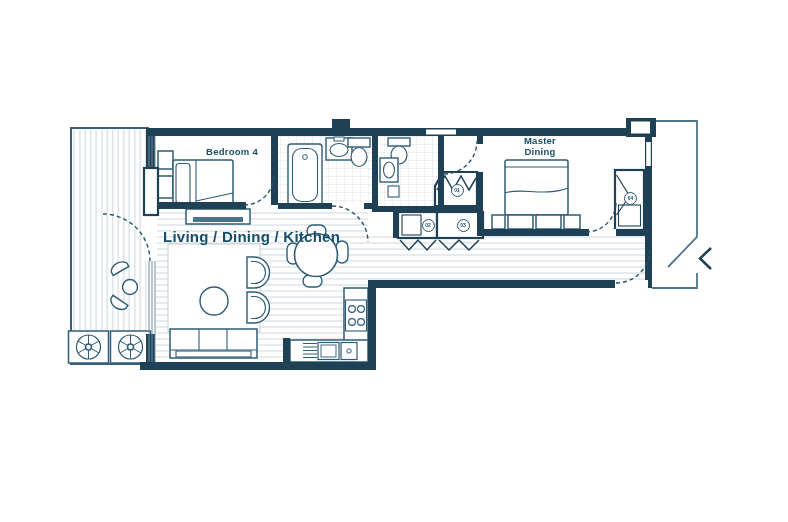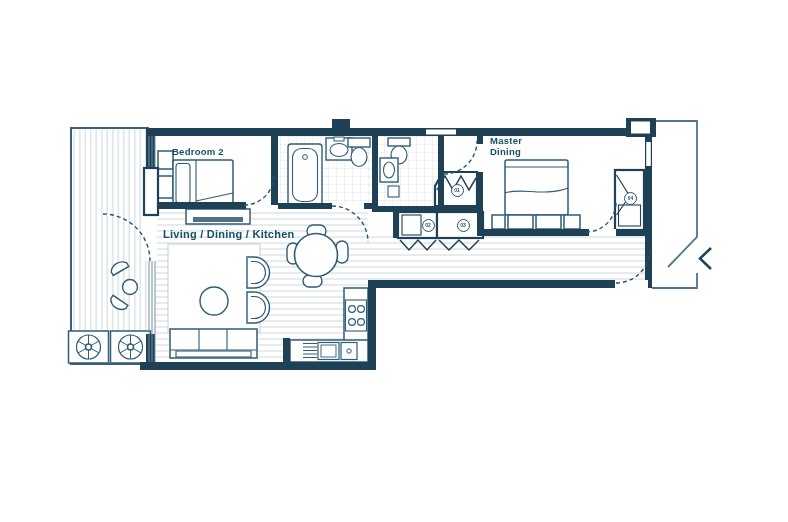--- a/index.html
+++ b/index.html
@@ -1,20 +1,20 @@
 <!DOCTYPE html>
 <html><head>
 <meta charset="utf-8">
 <style>
   html,body{margin:0;padding:0;background:#ffffff;}
   .stage{position:relative;width:788px;height:522px;background:#ffffff;overflow:hidden;
          font-family:"Liberation Sans", sans-serif;}
   svg.plan{position:absolute;left:0;top:0;}
   .room-label{position:absolute;color:#164f68;font-weight:bold;font-size:9.5px;
-              letter-spacing:.25px;text-align:left;line-height:1.2;white-space:nowrap;}
+              letter-spacing:.25px;text-align:center;line-height:1.2;white-space:nowrap;}
   .room-label.two-line{white-space:normal;line-height:1.18;}
   .marker{position:absolute;width:11px;height:11px;border:1.2px solid #235270;border-radius:50%;
           background:#fff;color:#235270;font-size:5px;font-weight:bold;display:flex;
           align-items:center;justify-content:center;letter-spacing:0;}
 </style>
 </head>
 <body>
 
 <div class="stage">
 
@@ -200,25 +200,25 @@
   <g fill="none" stroke="#27536e" stroke-width="1.4" stroke-dasharray="4 3">
     <path d="M103,214 A47,47 0 0 1 150,261"></path>
     <path d="M244,205 A30,30 0 0 0 274,175"></path>
     <path d="M332,206 A36,36 0 0 1 368,242"></path>
     <path d="M444,174 A33,33 0 0 0 477,141"></path>
     <path d="M586,232 A30,30 0 0 0 616,202"></path>
     <path d="M616,283 A34,34 0 0 0 650,249"></path>
   </g>
 </svg>
 
-<div class="room-label" style="left:172px;top:146px;width:120px;">Bedroom 2</div>
+<div class="room-label" style="left:172px;top:146px;width:120px;">Bedroom 4</div>
 <div class="room-label two-line" style="left:490px;top:135px;width:100px;">
   <div>Master</div>
   <div>Dining</div>
 </div>
-<div class="room-label" style="left:163px;top:228px;width:140px;font-size:11px;">Living / Dining / Kitchen</div>
+<div class="room-label" style="left:163px;top:228px;width:140px;font-size:15px;">Living / Dining / Kitchen</div>
 
 <div class="marker" style="left:450.5px;top:183.5px;">01</div>
 <div class="marker" style="left:421.5px;top:218.5px;">02</div>
 <div class="marker" style="left:456.5px;top:218.5px;">03</div>
 <div class="marker" style="left:624px;top:191.5px;">04</div>
 
 </div>
 
 </body></html>

